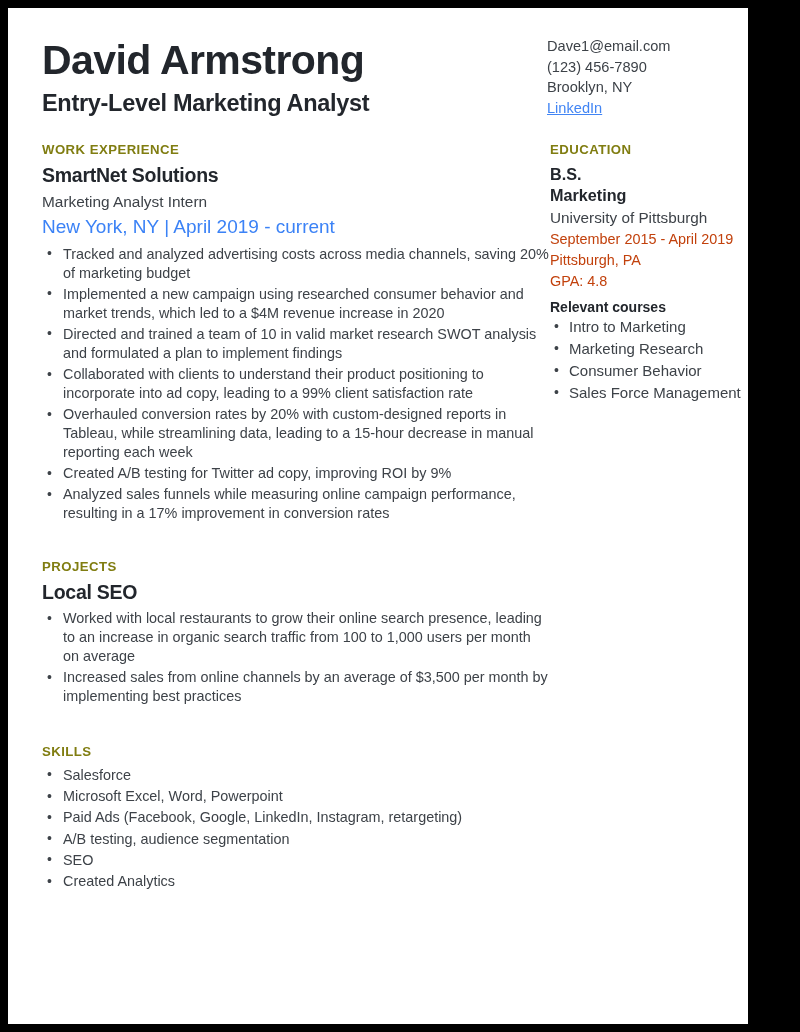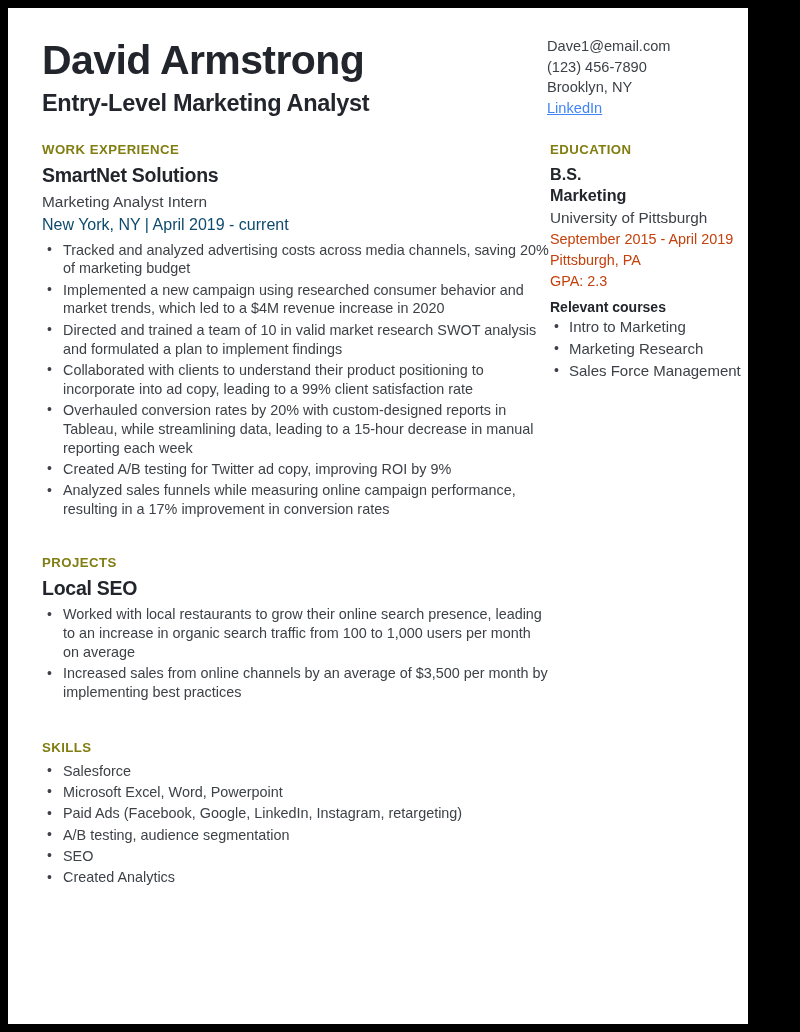--- a/index.html
+++ b/index.html
@@ -91,22 +91,22 @@
   }
 
   .entry-sub {
     font-size: 15.4px;
     color: #3d4248;
     line-height: 1.38;
     margin-top: 4px;
   }
 
   .entry-meta {
-    font-size: 16px;
-    color: #0c4a6e;
+    font-size: 19px;
+    color: #3b82f6;
     line-height: 1.38;
     margin-top: 1px;
   }
 
   ul.bullets {
     list-style: none;
     margin-top: 5px;
   }
   ul.bullets > li {
     position: relative;
@@ -237,26 +237,27 @@
 
     <div class="col-side">
 
       <div class="section">
         <div class="section-heading">EDUCATION</div>
         <div class="side-strong">B.S.</div>
         <div class="side-strong">Marketing</div>
         <div class="side-text">University of Pittsburgh</div>
         <div class="side-small">September 2015 - April 2019</div>
         <div class="side-small">Pittsburgh, PA</div>
-        <div class="side-small">GPA: 2.3</div>
+        <div class="side-small">GPA: 4.8</div>
 
         <div class="side-subhead">Relevant courses</div>
         <ul class="side-bullets">
           <li>Intro to Marketing</li>
           <li>Marketing Research</li>
+          <li>Consumer Behavior</li>
           <li>Sales Force Management</li>
         </ul>
       </div>
 
     </div>
 
   </div>
 
 </div>
 

